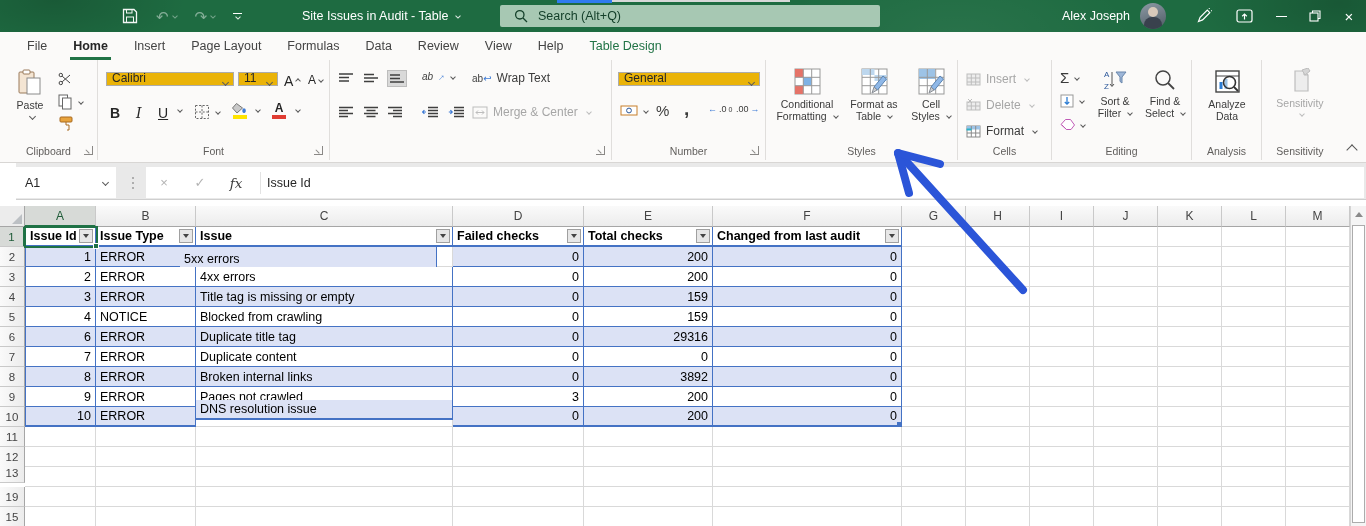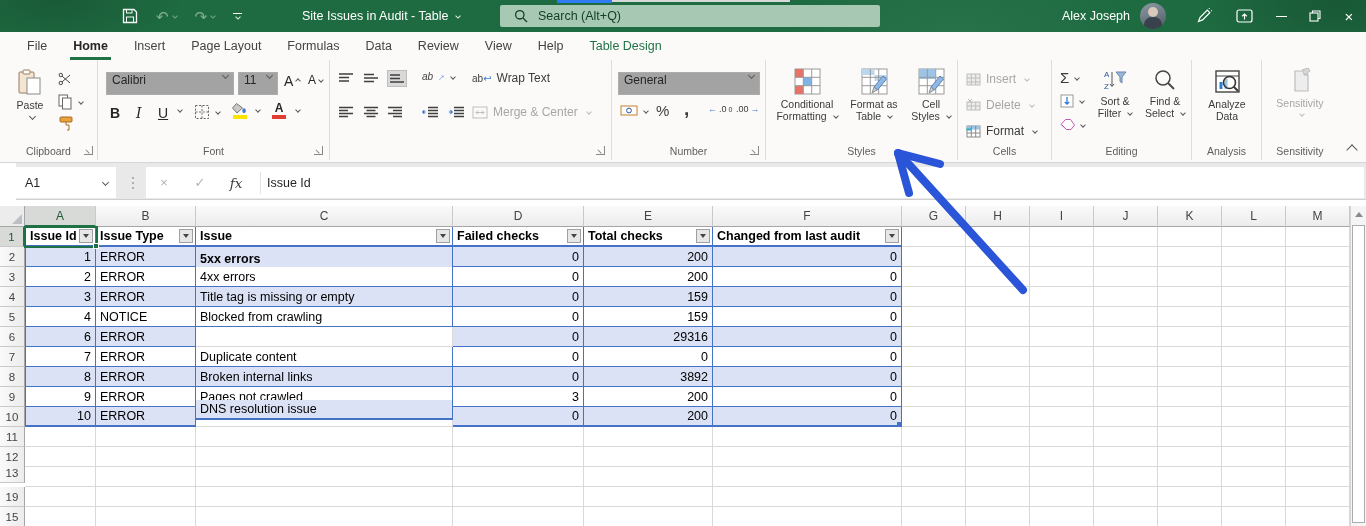--- a/index.html
+++ b/index.html
@@ -61,22 +61,22 @@
     border-bottom:1px solid #D8D6D4}
   .rgroup{position:absolute;top:0;height:100px;border-right:1px solid #E0DEDC}
   .glabel{position:absolute;bottom:3px;left:0;right:0;text-align:center;font-size:10.5px;color:#605E5C}
   .dlg{position:absolute;bottom:5px;width:9px;height:9px;border-right:1px solid #8a8886;
     border-bottom:1px solid #8a8886}
   .dlg::before{content:"";position:absolute;right:2px;bottom:2px;width:5px;height:1.2px;
     background:#8a8886;transform:rotate(45deg)}
   .bigbtn{position:absolute;display:flex;flex-direction:column;align-items:center;gap:3px}
   .bl{font-size:10.5px;line-height:12px;color:#3b3b3b;text-align:center}
   .gray *, .gray{color:#A6A6A6!important;stroke:#BDBDBD}
-  .combo{border:1px solid #ACACAC;background:#a3a3a3;font-size:12px;color:#262626;
-    display:flex;align-items:flex-start;padding:0 5px;height:23px}
+  .combo{border:1px solid #ACACAC;background:#eab308;font-size:12px;color:#262626;
+    display:flex;align-items:flex-end;padding:0 5px;height:14px}
   .combo .cv{margin-left:auto}
   .mini{display:flex;align-items:center;gap:2px;position:absolute}
   .colorbar{display:block;width:14px;height:4px;margin-top:0px}
   .selbox{background:#D9D9D9;border:1px solid #BDBDBD;padding:1px}
   .cellrow{position:absolute;display:flex;align-items:center;gap:5px;font-size:12px;color:#3b3b3b}
   .sigma{font-size:15px;color:#3b3b3b;line-height:1}
   .collapse{position:absolute;width:8px;height:8px;border-left:1.6px solid #555;border-top:1.6px solid #555;
     transform:rotate(45deg)}
 
   
@@ -648,21 +648,21 @@
         </span>
       </div>
       <div class="cell hdr txt" style="left: 713px; top: 21px; width: 189px; height: 20px;">
         <span>Changed from last audit</span>
         <span class="filterbtn">
           <span class="tri"></span>
         </span>
       </div>
       <div class="cell num band" style="left: 25px; top: 41px; width: 71px; height: 20px; border-left: 1px solid rgb(68, 114, 196);">1</div>
       <div class="cell txt band" style="left: 96px; top: 41px; width: 100px; height: 20px;">ERROR</div>
-      <div class="cell txt band" style="left: 196px; top: 41px; width: 257px; height: 24px; font-weight: bold;">5xx errors</div>
+      <div class="cell txt band" style="left: 180px; top: 41px; width: 257px; height: 24px;">5xx errors</div>
       <div class="cell num band" style="left: 453px; top: 41px; width: 131px; height: 20px;">0</div>
       <div class="cell num band" style="left: 584px; top: 41px; width: 129px; height: 20px;">200</div>
       <div class="cell num band" style="left: 713px; top: 41px; width: 189px; height: 20px;">0</div>
       <div class="cell num" style="left: 25px; top: 61px; width: 71px; height: 20px; border-left: 1px solid rgb(68, 114, 196);">2</div>
       <div class="cell txt" style="left: 96px; top: 61px; width: 100px; height: 20px;">ERROR</div>
       <div class="cell txt" style="left: 196px; top: 61px; width: 257px; height: 20px;">4xx errors</div>
       <div class="cell num" style="left: 453px; top: 61px; width: 131px; height: 20px;">0</div>
       <div class="cell num" style="left: 584px; top: 61px; width: 129px; height: 20px;">200</div>
       <div class="cell num" style="left: 713px; top: 61px; width: 189px; height: 20px;">0</div>
       <div class="cell num band" style="left: 25px; top: 81px; width: 71px; height: 20px; border-left: 1px solid rgb(68, 114, 196);">3</div>
@@ -672,20 +672,21 @@
       <div class="cell num band" style="left: 584px; top: 81px; width: 129px; height: 20px;">159</div>
       <div class="cell num band" style="left: 713px; top: 81px; width: 189px; height: 20px;">0</div>
       <div class="cell num" style="left: 25px; top: 101px; width: 71px; height: 20px; border-left: 1px solid rgb(68, 114, 196);">4</div>
       <div class="cell txt" style="left: 96px; top: 101px; width: 100px; height: 20px;">NOTICE</div>
       <div class="cell txt" style="left: 196px; top: 101px; width: 257px; height: 20px;">Blocked from crawling</div>
       <div class="cell num" style="left: 453px; top: 101px; width: 131px; height: 20px;">0</div>
       <div class="cell num" style="left: 584px; top: 101px; width: 129px; height: 20px;">159</div>
       <div class="cell num" style="left: 713px; top: 101px; width: 189px; height: 20px;">0</div>
       <div class="cell num band" style="left: 25px; top: 121px; width: 71px; height: 20px; border-left: 1px solid rgb(68, 114, 196);">6</div>
       <div class="cell txt band" style="left: 96px; top: 121px; width: 100px; height: 20px;">ERROR</div>
+      <div class="cell txt band" style="left: 196px; top: 121px; width: 257px; height: 20px;">Duplicate title tag</div>
       <div class="cell num band" style="left: 453px; top: 121px; width: 131px; height: 20px;">0</div>
       <div class="cell num band" style="left: 584px; top: 121px; width: 129px; height: 20px;">29316</div>
       <div class="cell num band" style="left: 713px; top: 121px; width: 189px; height: 20px;">0</div>
       <div class="cell num" style="left: 25px; top: 141px; width: 71px; height: 20px; border-left: 1px solid rgb(68, 114, 196);">7</div>
       <div class="cell txt" style="left: 96px; top: 141px; width: 100px; height: 20px;">ERROR</div>
       <div class="cell txt" style="left: 196px; top: 141px; width: 257px; height: 20px;">Duplicate content</div>
       <div class="cell num" style="left: 453px; top: 141px; width: 131px; height: 20px;">0</div>
       <div class="cell num" style="left: 584px; top: 141px; width: 129px; height: 20px;">0</div>
       <div class="cell num" style="left: 713px; top: 141px; width: 189px; height: 20px;">0</div>
       <div class="cell num band" style="left: 25px; top: 161px; width: 71px; height: 20px; border-left: 1px solid rgb(68, 114, 196);">8</div>

